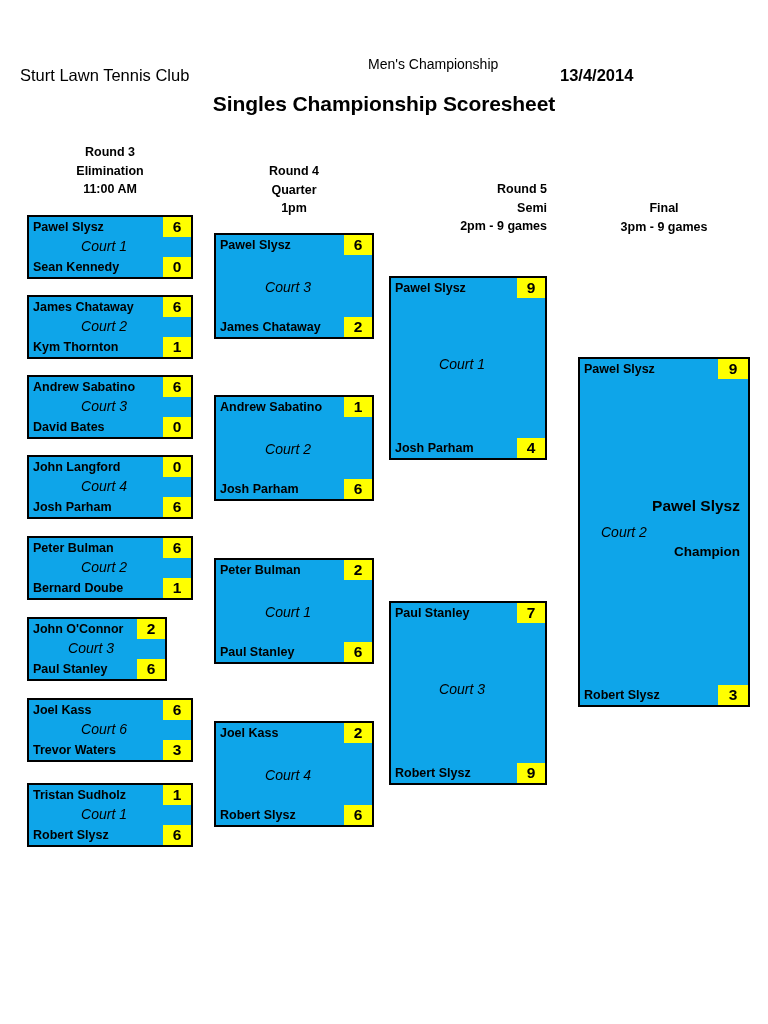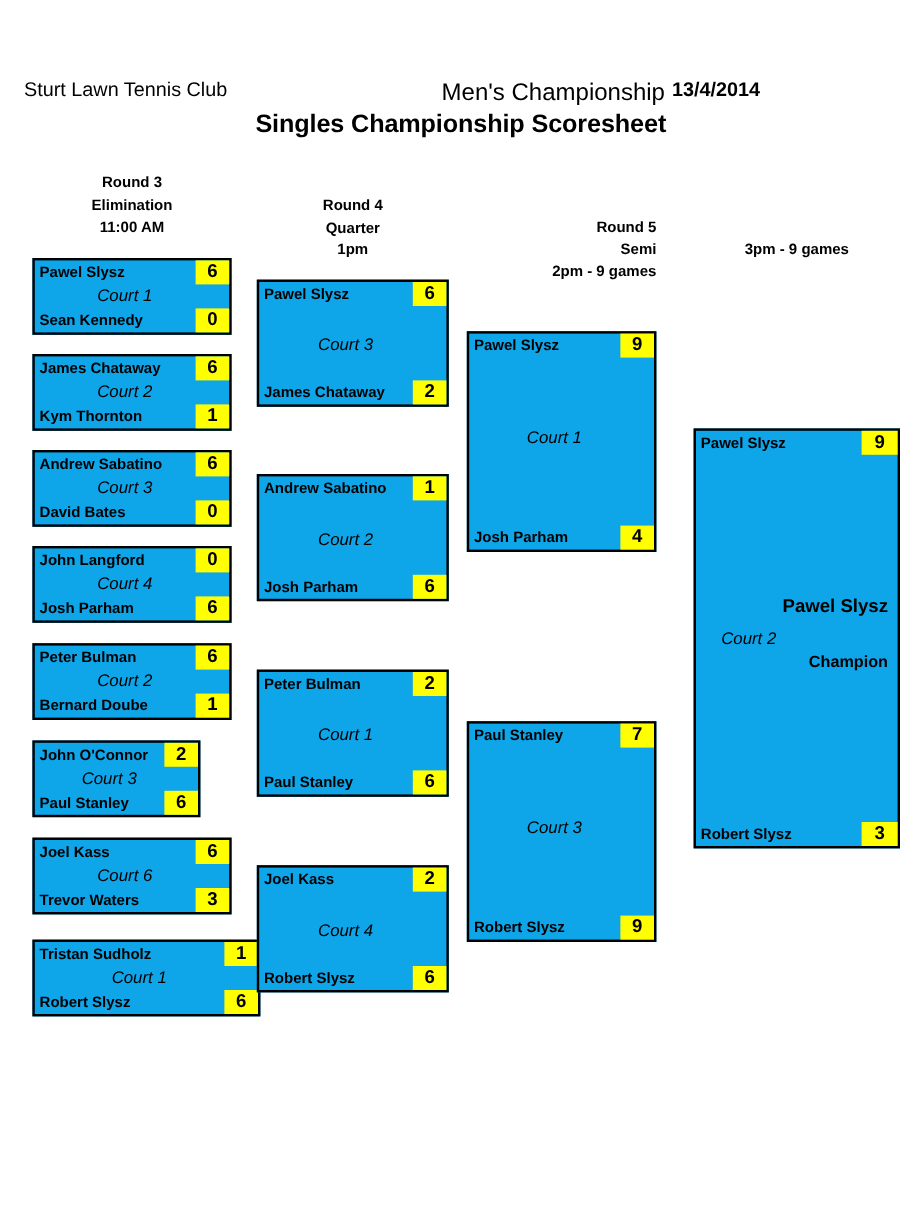--- a/index.html
+++ b/index.html
@@ -21,22 +21,22 @@
     position: absolute;
     left: 20px;
     top: 66px;
     font-size: 16.5px;
     font-weight: 400;
     white-space: nowrap;
   }
   .hdr-event {
     position: absolute;
     left: 368px;
-    top: 66px;
-    font-size: 20px;
+    top: 56px;
+    font-size: 14px;
     font-weight: 400;
     white-space: nowrap;
   }
   .hdr-date {
     position: absolute;
     left: 560px;
     top: 66px;
     font-size: 16.5px;
     font-weight: 700;
     white-space: nowrap;
@@ -159,20 +159,21 @@
   <div>1pm</div>
 </div>
 
 <div class="round-head" style="left:389px; width:158px; top:180px;text-align:right;">
   <div>Round 5</div>
   <div>Semi</div>
   <div>2pm -  9 games</div>
 </div>
 
 <div class="round-head" style="left:578px; width:172px; top:199px;">
+  <div>Final</div>
   <div>3pm - 9 games</div>
 </div>
 
 <div class="match r3" style="left:27px; top:215px; width:166px; height:64px;">
   <div class="slot top">
     <span class="pname">Pawel Slysz</span>
     <span class="pscore">6</span>
   </div>
   <div class="court">Court 1</div>
   <div class="slot bot">
@@ -246,21 +247,21 @@
     <span class="pname">Joel Kass</span>
     <span class="pscore">6</span>
   </div>
   <div class="court">Court 6</div>
   <div class="slot bot">
     <span class="pname">Trevor Waters</span>
     <span class="pscore">3</span>
   </div>
 </div>
 
-<div class="match r3" style="left:27px; top:783px; width:190px; height:64px;">
+<div class="match r3" style="left:27px; top:783px; width:166px; height:64px;">
   <div class="slot top">
     <span class="pname">Tristan Sudholz</span>
     <span class="pscore">1</span>
   </div>
   <div class="court">Court 1</div>
   <div class="slot bot">
     <span class="pname">Robert Slysz</span>
     <span class="pscore">6</span>
   </div>
 </div>

